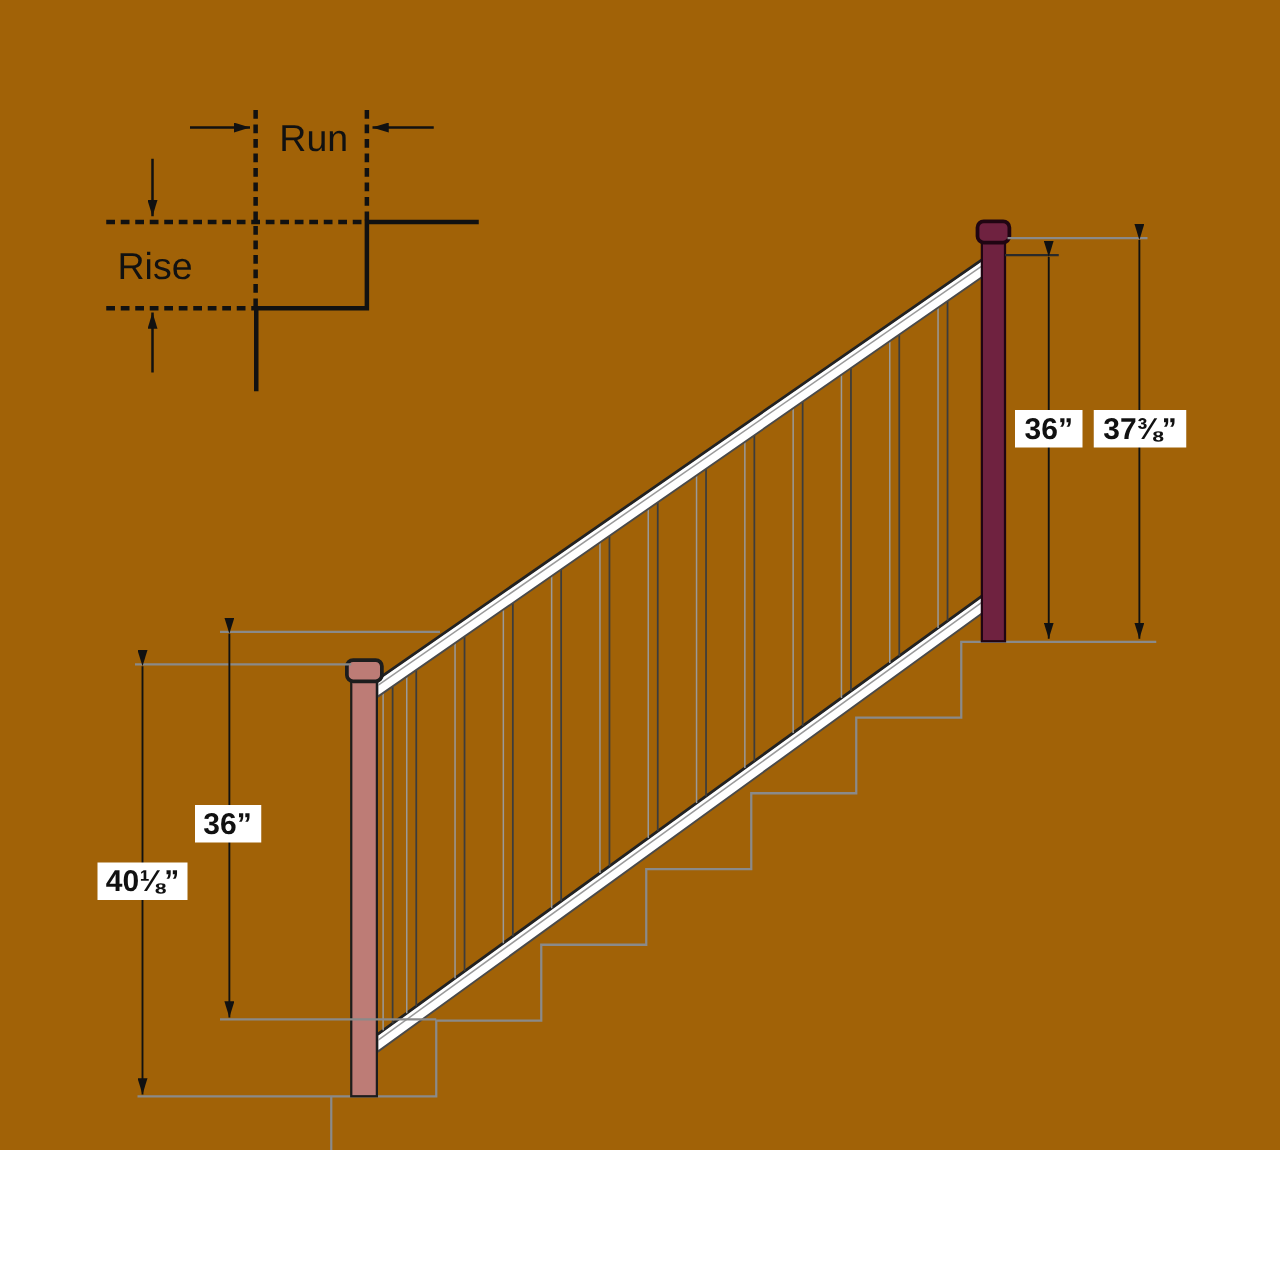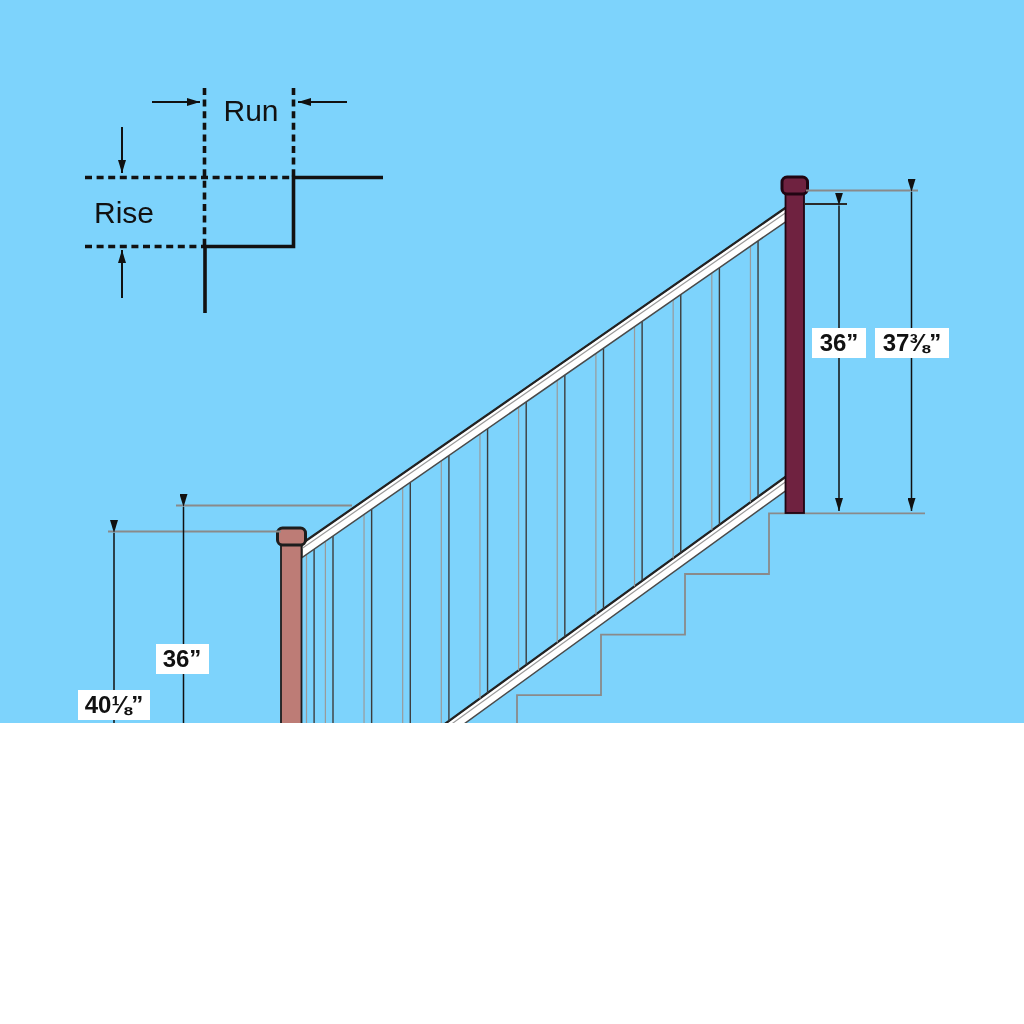--- a/index.html
+++ b/index.html
@@ -1,16 +1,16 @@
 <!DOCTYPE html>
 <html><head>
 <meta charset="utf-8">
 <style>
   html,body{margin:0;padding:0;background:#ffffff;}
-  .stage{width:1024px;height:723px;position:relative;background:#7dd3fc;overflow:hidden;}
+  .stage{width:1024px;height:920px;position:relative;background:#a16207;overflow:hidden;}
   svg{display:block;}
   text{font-family:"Liberation Sans","DejaVu Sans",sans-serif;fill:#111;}
   .dim-label{font-size:24px;font-weight:bold;}
   .inset-label{font-size:30px;font-weight:400;}
   .dotted{stroke:#111;stroke-width:3.6;stroke-dasharray:7 4.6;fill:none;}
   .solid-step{stroke:#111;stroke-width:3.6;fill:none;}
   .arrow{stroke:#111;stroke-width:2;fill:none;}
   .ext{stroke-width:1.8;fill:none;}
   .dimline{stroke:#111;stroke-width:1.5;fill:none;}
   .railpoly{fill:#ffffff;stroke:#4a4a4a;stroke-width:1.5;}

